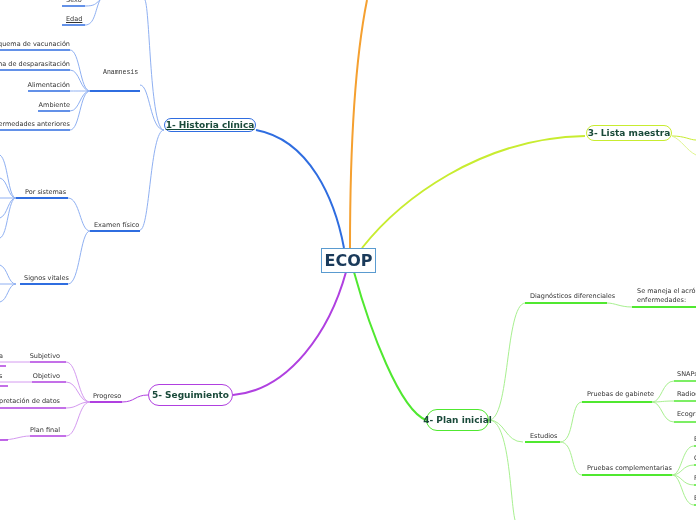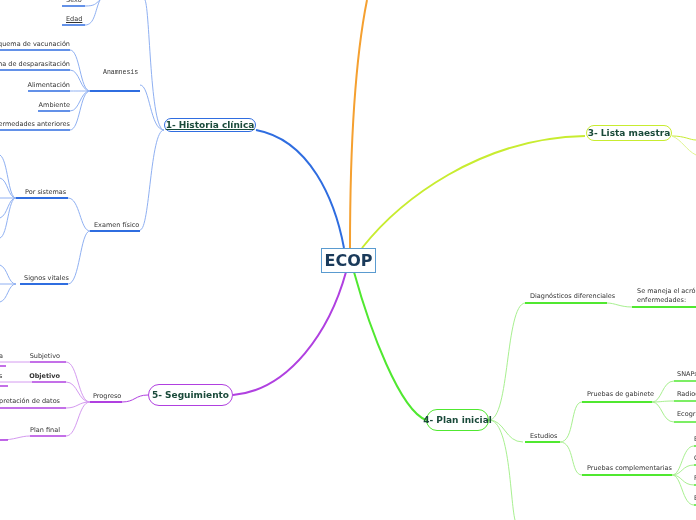--- a/index.html
+++ b/index.html
@@ -128,21 +128,21 @@
 <div class="lbl r" style="right:626px;top:60px;">Esquema de desparasitación</div>
 <div class="lbl r" style="right:626px;top:81px;">Alimentación</div>
 <div class="lbl r" style="right:626px;top:101px;">Ambiente</div>
 <div class="lbl r" style="right:626px;top:120px;">Enfermedades anteriores</div>
 <div class="lbl" style="left:94px;top:221px;">Examen físico</div>
 <div class="lbl" style="left:25px;top:188px;">Por sistemas</div>
 <div class="lbl" style="left:24px;top:274px;">Signos vitales</div>
 
 <div class="lbl" style="left:93px;top:392px;">Progreso</div>
 <div class="lbl r" style="right:636px;top:352px;margin-left:40px;">Subjetivo</div>
-<div class="lbl r" style="right:636px;top:372px;font-weight:bold;">Objetivo</div>
+<div class="lbl r" style="right:636px;top:372px;">Objetivo</div>
 <div class="lbl r" style="right:636px;top:397px;">Interpretación de datos</div>
 <div class="lbl r" style="right:636px;top:426px;">Plan final</div>
 <div class="lbl" style="left:-1px;top:352px;">a</div>
 <div class="lbl" style="left:-1px;top:372px;">s</div>
 
 <div class="lbl" style="left:530px;top:292px;">Diagnósticos diferenciales</div>
 <div class="lbl" style="left:637px;top:287px;">Se maneja el acrónim</div>
 <div class="lbl" style="left:637px;top:296px;">enfermedades:</div>
 <div class="lbl" style="left:530px;top:432px;">Estudios</div>
 <div class="lbl" style="left:587px;top:390px;">Pruebas de gabinete</div>

